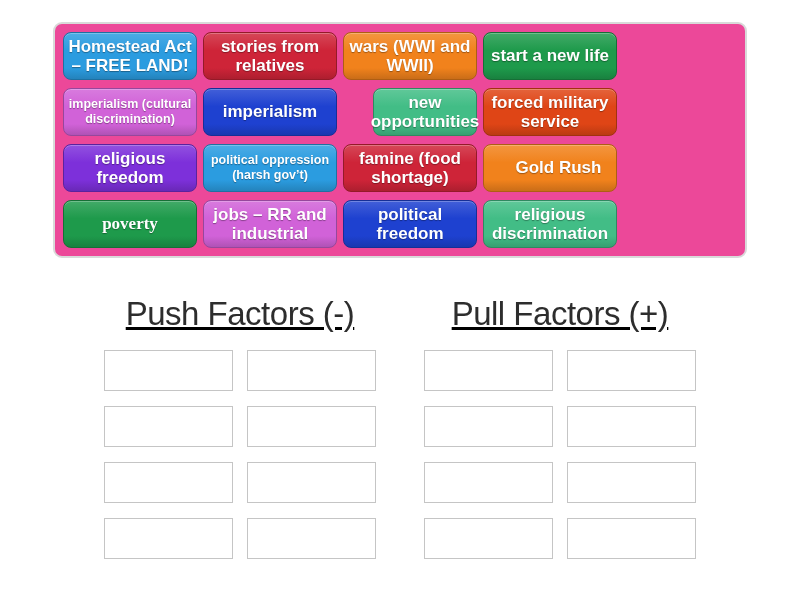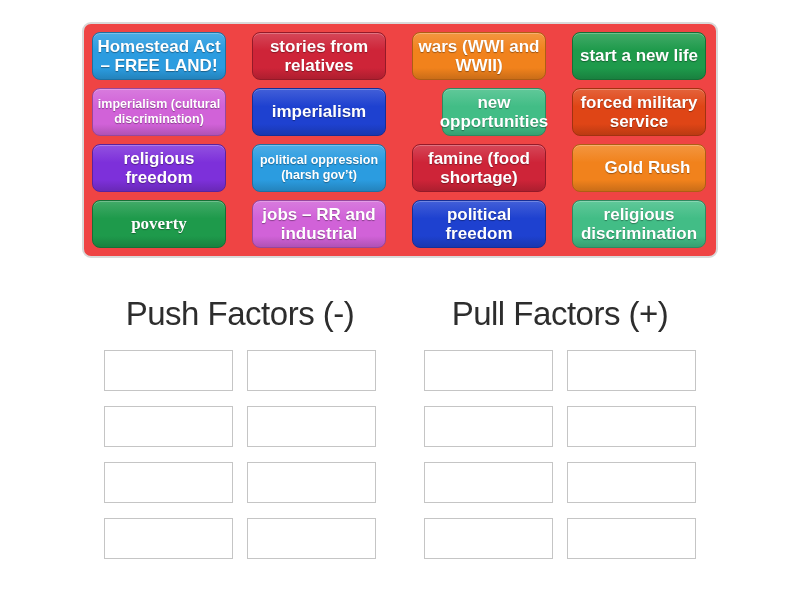--- a/index.html
+++ b/index.html
@@ -4,30 +4,30 @@
 <style>
   * { margin: 0; padding: 0; box-sizing: border-box; }
   html, body {
     width: 800px; height: 600px;
     background: #ffffff;
     font-family: "Liberation Sans", sans-serif;
     overflow: hidden;
   }
   
   .board {
-    width: 636px;
+    width: 694px;
     margin: 22px auto 0 auto;
     border: 2px solid #d9d9d9;
     border-radius: 9px;
-    background: #ef4444;
+    background: #ec4899;
     padding: 8px;
     display: grid;
     grid-template-columns: repeat(4, 134px);
     grid-auto-rows: 48px;
-    gap: 8px 26px;
+    gap: 8px 6px;
   }
   .tile {
     border-radius: 8px;
     border: 1px solid rgba(0,0,0,0.25);
     display: flex;
     align-items: center;
     justify-content: center;
     text-align: center;
     padding: 2px 4px;
     cursor: grab;
@@ -41,21 +41,21 @@
     text-shadow: 0 1px 1px rgba(0,0,0,0.35);
   }
   .tile.small .tile-label { font-size: 12.5px; line-height: 1.2; }
   
   .groups-row {
     display: flex;
     justify-content: center;
     gap: 48px;
     margin-top: 36px;
   }
-  .group { width: 272px; }
+  .group { width: 272px; text-decoration: underline; }
   .group-title {
     font-size: 33px;
     font-weight: 400;
     color: #2d2d2d;
     text-align: center;
     line-height: 1.22;
     letter-spacing: -0.5px;
     white-space: nowrap;
   }
   .slots {

